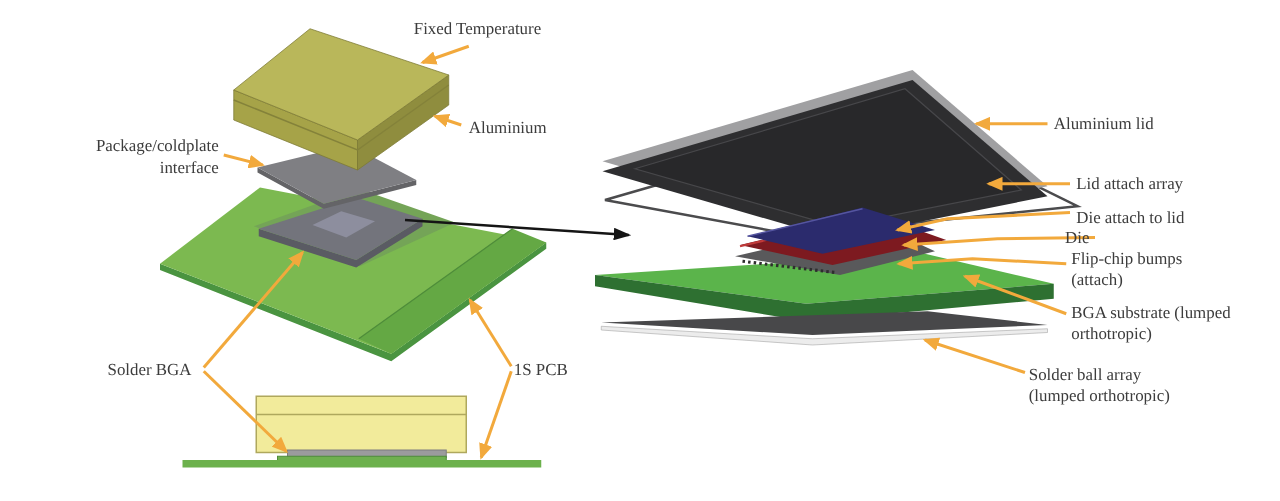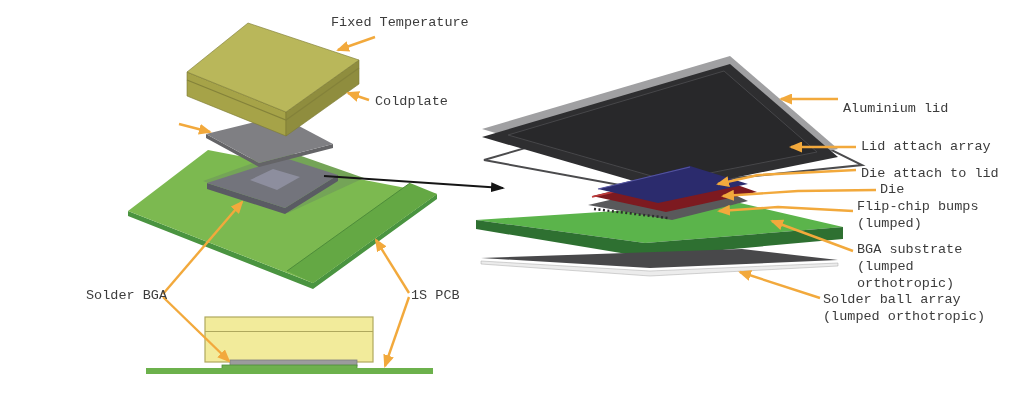--- a/index.html
+++ b/index.html
@@ -1,17 +1,17 @@
 <!DOCTYPE html>
 <html><head>
 <meta charset="utf-8">
 <style>
   html,body{margin:0;padding:0;background:#fff;}
   #stage{position:relative;width:1024px;height:401px;background:#ffffff;overflow:hidden;
-         font-family:Liberation Mono, monospace;}
+         font-family:Liberation Serif, serif;}
   #stage svg{position:absolute;left:0;top:0;}
   .lbl{position:absolute;color:#3c3c3c;font-size:13.5px;line-height:17px;
        white-space:pre-line;letter-spacing:0;}
   .lbl.right-align{text-align:right;}
   .leader{stroke:#F2A93C;stroke-width:2.4;fill:none;}
   .blackline{stroke:#151515;stroke-width:2;fill:none;}
 </style>
 </head>
 <body>
 
@@ -118,27 +118,29 @@
       <polyline class="leader" points="856,170 758,175 718,184" marker-end="url(#m-or)"></polyline>
       <polyline class="leader" points="876,190 798,191 723,196" marker-end="url(#m-or)"></polyline>
       <polyline class="leader" points="853,211 778,207 719,211" marker-end="url(#m-or)"></polyline>
       <line class="leader" x1="853" y1="251" x2="772" y2="221" marker-end="url(#m-or)"></line>
       <line class="leader" x1="820" y1="298" x2="740" y2="272" marker-end="url(#m-or)"></line>
     </g>
   </g>
 </svg>
 
   <div class="lbl" style="left:331px;top:14px;">Fixed Temperature</div>
-  <div class="lbl" style="left:375px;top:93px;">Coldplate</div>
+  <div class="lbl" style="left:375px;top:93px;">Aluminium</div>
+  <div class="lbl right-align" style="left:35px;top:108px;width:140px;">Package/coldplate
+interface</div>
   <div class="lbl" style="left:86px;top:287px;">Solder BGA</div>
   <div class="lbl" style="left:411px;top:287px;text-align:center;">1S PCB</div>
 
-  <div class="lbl" style="left:843px;top:100px;">Aluminium lid</div>
+  <div class="lbl" style="left:843px;top:90px;">Aluminium lid</div>
   <div class="lbl" style="left:861px;top:138px;">Lid attach array</div>
   <div class="lbl" style="left:861px;top:165px;">Die attach to lid</div>
-  <div class="lbl" style="left:880px;top:181px;">Die</div>
+  <div class="lbl" style="left:852px;top:181px;">Die</div>
   <div class="lbl" style="left:857px;top:198px;">Flip-chip bumps
-(lumped)</div>
+(attach)</div>
   <div class="lbl" style="left:857px;top:241px;">BGA substrate (lumped
 orthotropic)</div>
   <div class="lbl" style="left:823px;top:291px;">Solder ball array
 (lumped orthotropic)</div>
 </div>
 
 </body></html>

